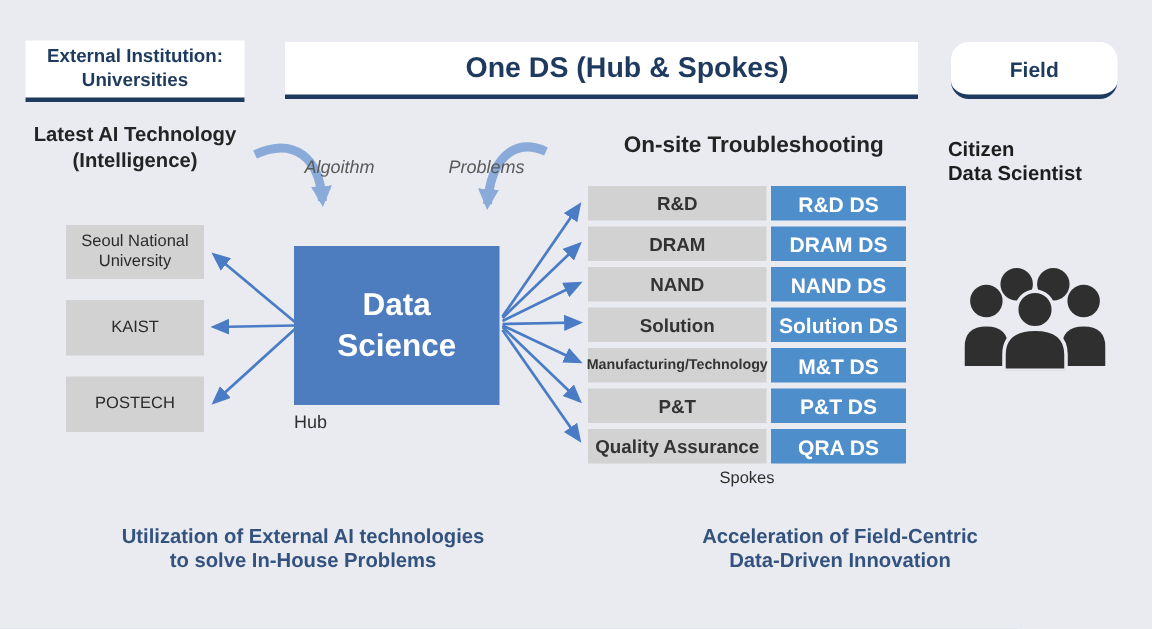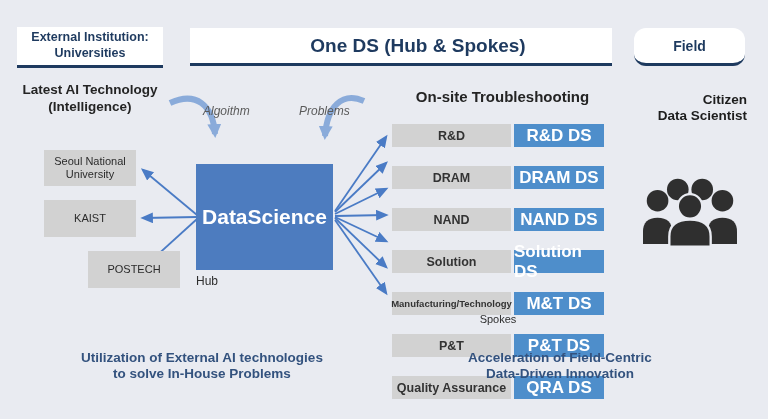--- a/index.html
+++ b/index.html
@@ -25,26 +25,26 @@
     position:absolute; left:8px; top:81px; width:164px;
     text-align:center; font-weight:bold; font-size:13.5px; line-height:17px; color:#242424;
   }
   .uni{
     position:absolute; left:44px; width:92px; background:#d2d2d2;
     display:flex; align-items:center; justify-content:center; text-align:center;
     font-size:11px; line-height:13px; color:#2b2b2b; padding:2px;
   }
   .uni-0{ top:150px; height:36px; }
   .uni-1{ top:200px; height:37px; }
-  .uni-2{ top:251px; height:37px;margin-left:44px; }
+  .uni-2{ top:251px; height:37px; }
 
   
   .hub{
     position:absolute; left:196px; top:164px; width:137px; height:106px;
-    background:#4d7cbf; color:#ffffff; display:flex; 
+    background:#4d7cbf; color:#ffffff; display:flex; flex-direction:column;
     align-items:center; justify-content:center; font-weight:bold; font-size:21px; line-height:1.3;
   }
   .hub-label{
     position:absolute; left:196px; top:274px; width:137px;
     text-align:left; font-size:12px; color:#2e2e2e;
   }
 
   
   .flow-label{
     position:absolute; font-style:italic; font-size:12px; color:#5a5a5a;
@@ -52,43 +52,43 @@
   .flow-algorithm{ left:203px; top:104px; }
   .flow-problems{ left:287px; top:104px;margin-left:12px; }
 
   
   .spokes-title{
     position:absolute; left:395px; top:88px; width:215px;
     text-align:center; font-weight:bold; font-size:15px; color:#242424;
   }
   .spokes-table{
     position:absolute; left:392px; top:124px;
-    display:flex; flex-direction:column; gap:19px;border-radius:13px;
+    display:flex; flex-direction:column; gap:4px;border-radius:13px;
   }
   .spoke-row{ display:flex; gap:3px; }
   .spoke-row .dept{
     width:119px; height:23px; background:#d2d2d2; color:#333333;
     display:flex; align-items:center; justify-content:center;
     font-size:12.5px; font-weight:bold;
   }
   .spoke-row .dept.small{ font-size:9.5px; }
   .spoke-row .ds{
     width:90px; height:23px; background:#4e8ecb; color:#ffffff;
     display:flex; align-items:center; justify-content:center;
-    font-size:17px; font-weight:bold;
+    font-size:14px; font-weight:bold;
   }
   .spokes-label{
     position:absolute; left:392px; top:313px; width:212px;
     text-align:center; font-size:11px; color:#2e2e2e;
   }
 
   
   .citizen{
     position:absolute; left:632px; top:92px; width:115px;
-    text-align:right; font-weight:bold; font-size:13.5px; line-height:16px; color:#1d1d1d;
+    text-align:left; font-weight:bold; font-size:13.5px; line-height:16px; color:#1d1d1d;
   }
   .people{ position:absolute; left:643px; top:177px; width:94px; height:70px; }
 
   
   .caption{
     position:absolute; top:350px; text-align:center;
     font-weight:bold; font-size:13.5px; line-height:15.5px; color:#33527e;
   }
   .caption-left{ left:67px; width:270px; }
   .caption-right{ left:445px; width:230px; }

